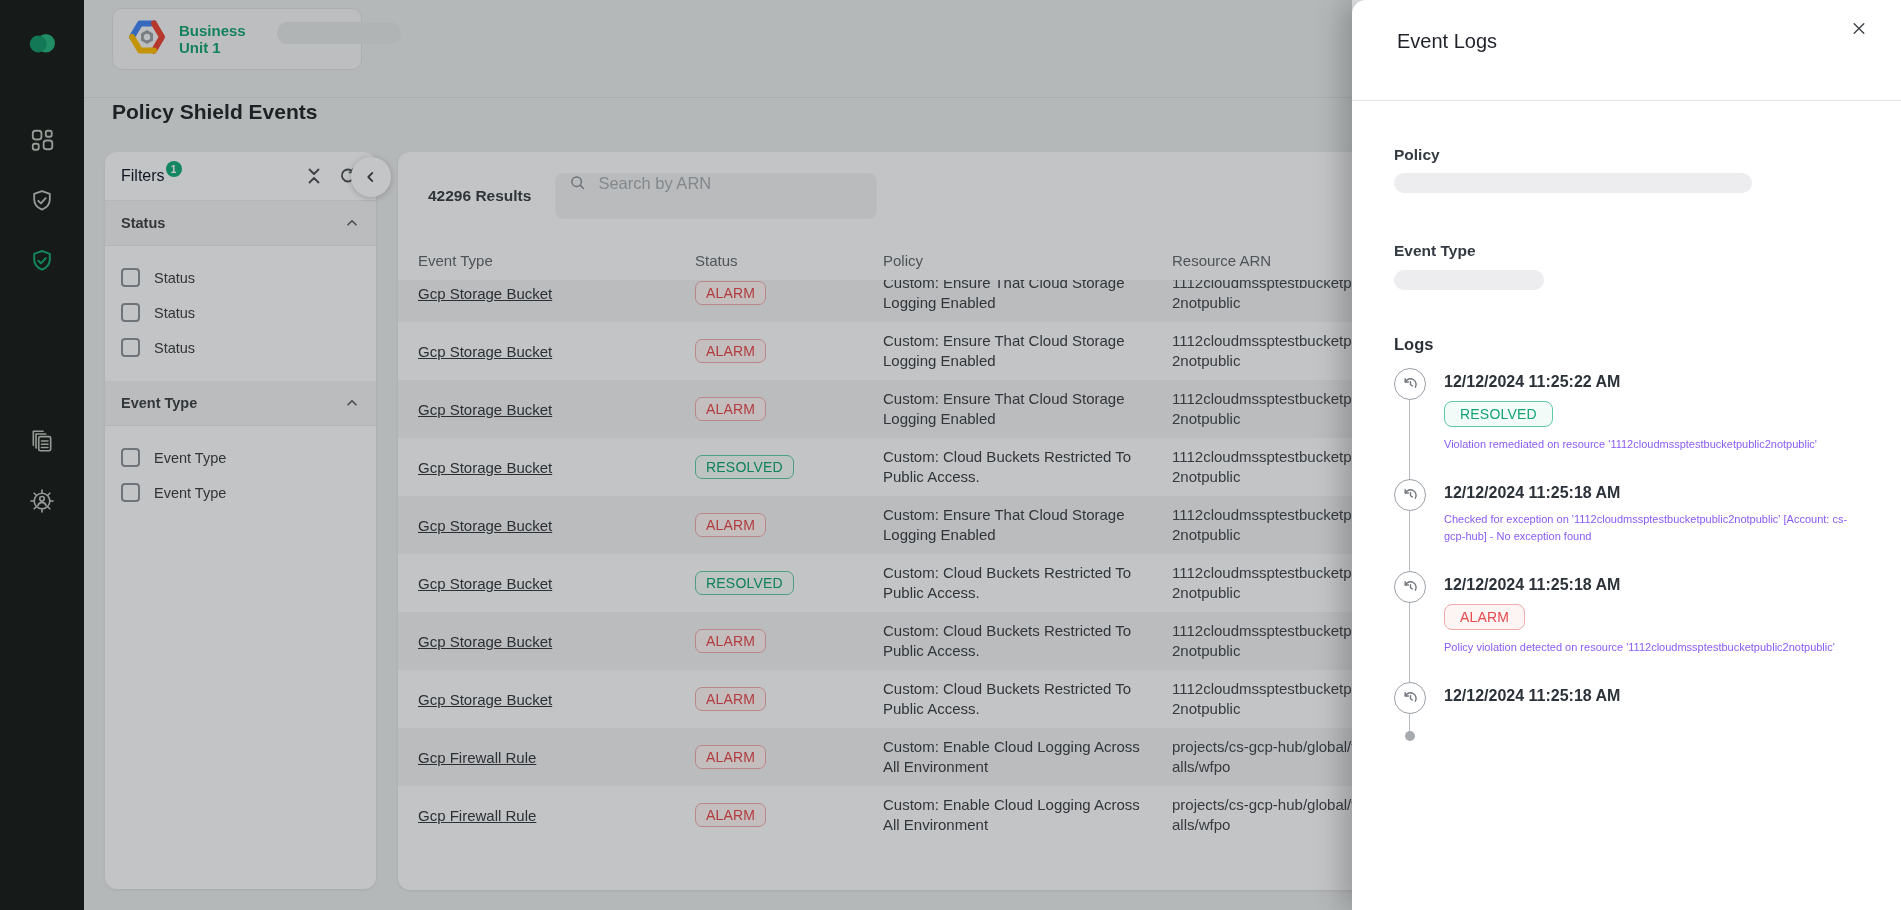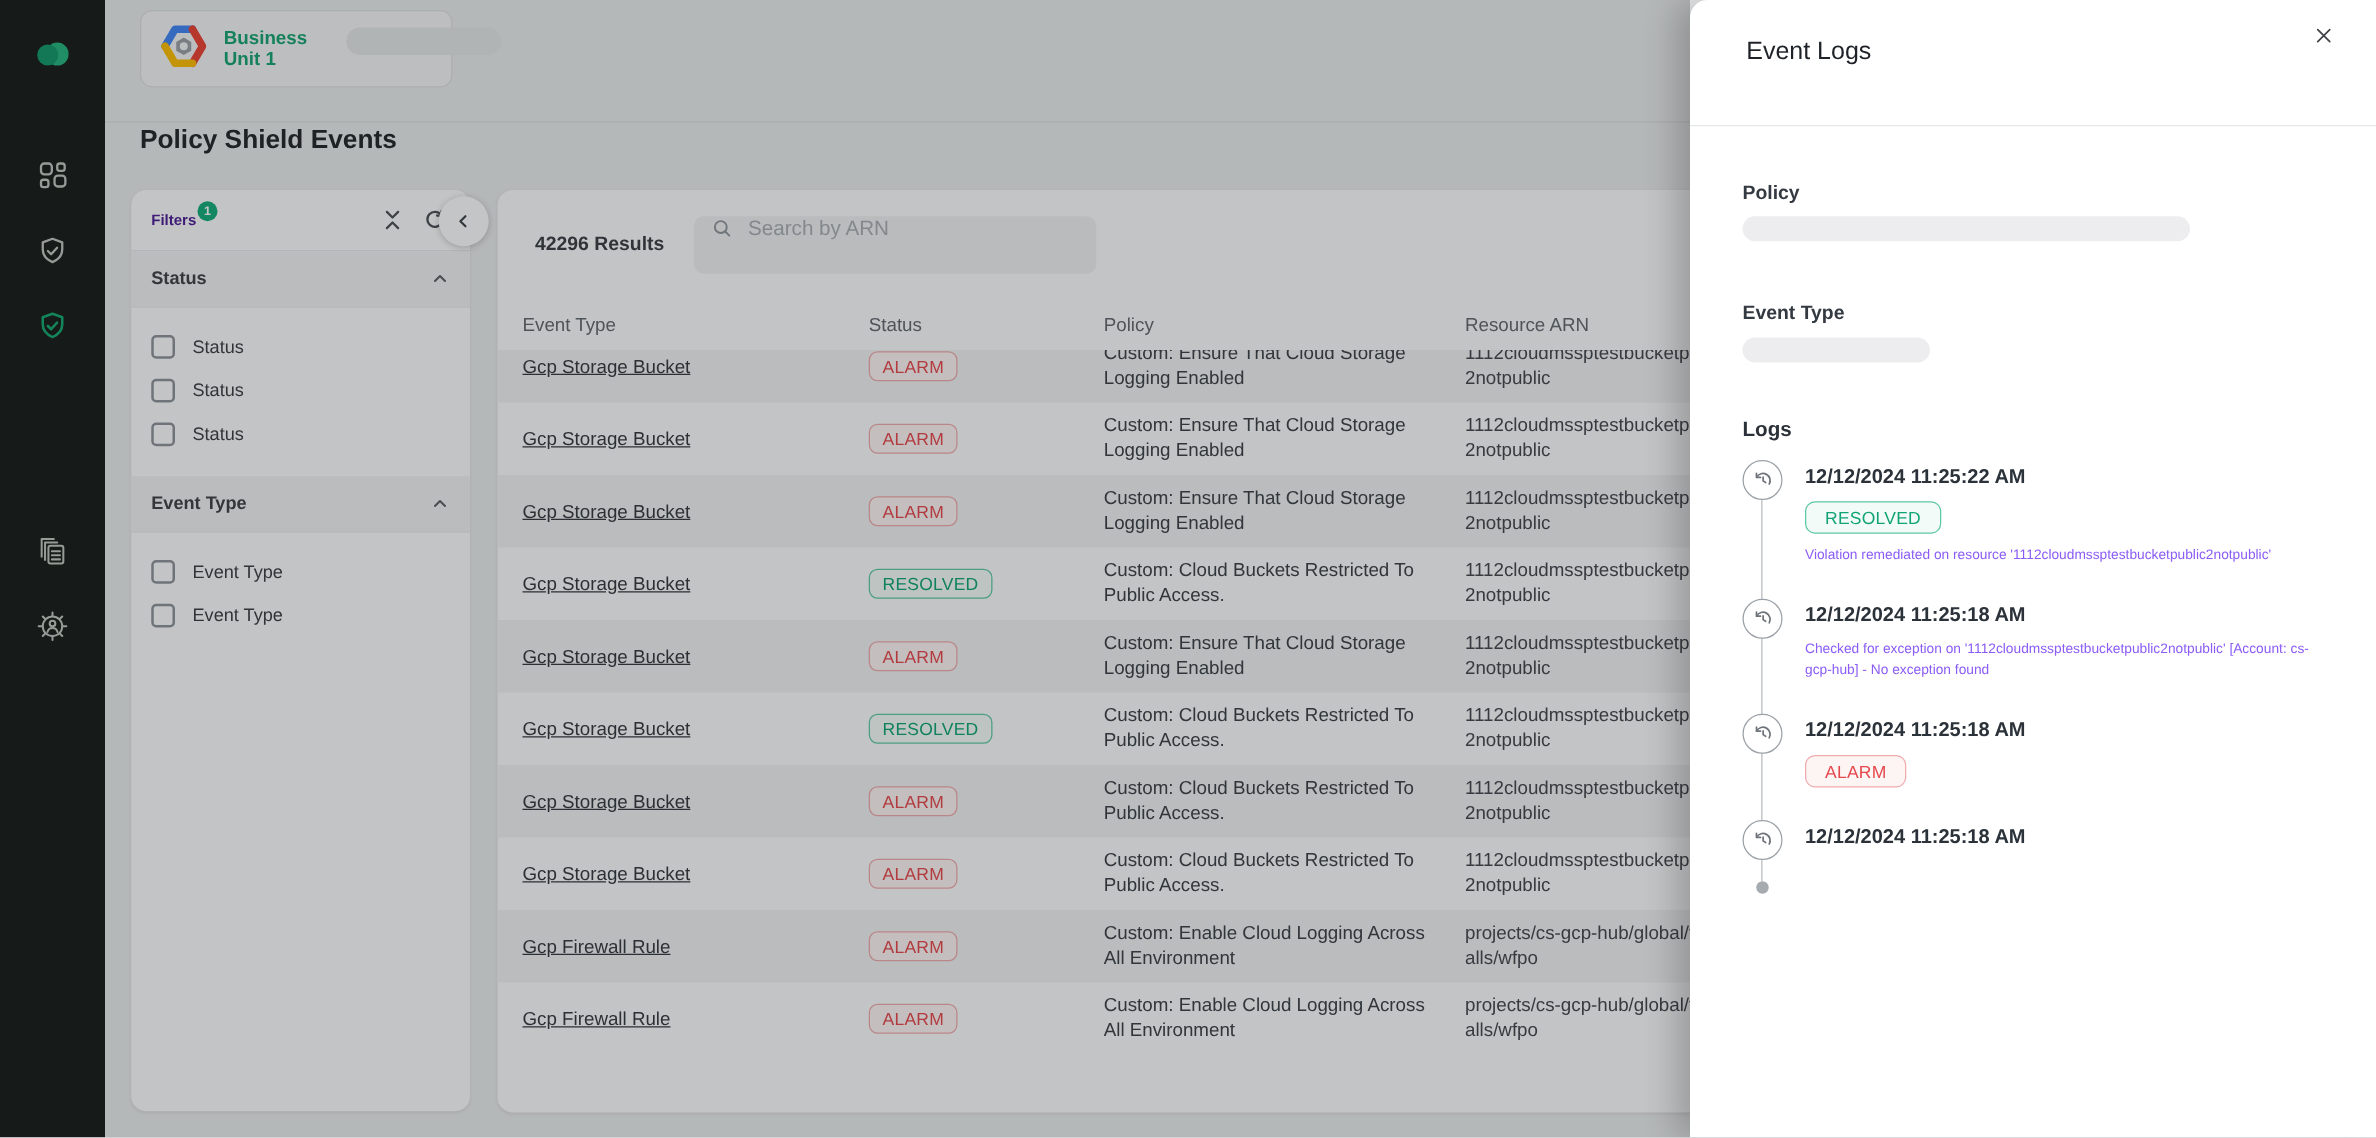--- a/index.html
+++ b/index.html
@@ -21,21 +21,21 @@
   .bu-text{display:flex;flex-direction:row;gap:5px;flex:1;}
   .bu-name{color:#16a472;font-weight:bold;font-size:15px;}
   .bu-skeleton{width:150px;height:22px;border-radius:11px;background:#e4e6e8;}
   .page-title{position:absolute;left:28px;top:100px;font-size:21px;font-weight:bold;color:#23272b;margin:0;}
 
   .panel{position:absolute;background:#fbfcfd;border-radius:12px;box-shadow:0 1px 3px rgba(0,0,0,0.08);}
 
   
   .filter-panel{left:21px;top:152px;width:271px;height:737px;overflow:hidden;}
   .filter-head{height:48px;display:flex;align-items:center;padding:0 18px 0 16px;border-bottom:1px solid #e7e9eb;}
-  .filter-title{font-size:12px;font-weight:bold;color:#4c1d95;}
+  .filter-title{font-size:16px;font-weight:normal;color:#0f172a;}
   .filter-badge{width:16px;height:16px;border-radius:50%;background:#13ab79;color:#fff;font-size:10px;
                 font-weight:bold;display:flex;align-items:center;justify-content:center;
                 position:relative;top:-7px;left:1px;}
   .filter-head .tools{margin-left:auto;display:flex;gap:14px;}
   .tool-btn{width:20px;height:20px;cursor:pointer;display:flex;align-items:center;justify-content:center;}
   .section-head{height:44px;background:#f0f1f3;display:flex;align-items:center;
                 padding:0 16px;cursor:pointer;border-bottom:1px solid #e7e9eb;}
   .section-label{font-size:14.5px;font-weight:bold;color:#3f4246;}
   .section-head svg{margin-left:auto;}
   .opts{padding:14px 0 16px 0;}
@@ -379,20 +379,21 @@
             <div class="entry">
             <span class="node">
               <svg viewBox="0 0 16 16" width="17" height="17" fill="none" stroke="#6f747a" stroke-width="1.3" stroke-linecap="round" stroke-linejoin="round">
                 <path d="M12.6 10.6A5.2 5.2 0 1 0 3.2 5.4"></path>
                 <path d="M3 2.6v3h3"></path>
                 <path d="M8 5.4v2.8l1.9 1.2"></path>
               </svg>
             </span>
             <div class="ts">12/12/2024 11:25:18 AM</div>
             <span class="badge b-ALARM">ALARM</span>
+            <div class="msg">Policy violation detected on resource '1112cloudmssptestbucketpublic2notpublic'</div>
           </div>
             <div class="entry">
             <span class="node">
               <svg viewBox="0 0 16 16" width="17" height="17" fill="none" stroke="#6f747a" stroke-width="1.3" stroke-linecap="round" stroke-linejoin="round">
                 <path d="M12.6 10.6A5.2 5.2 0 1 0 3.2 5.4"></path>
                 <path d="M3 2.6v3h3"></path>
                 <path d="M8 5.4v2.8l1.9 1.2"></path>
               </svg>
             </span>
             <div class="ts">12/12/2024 11:25:18 AM</div>

